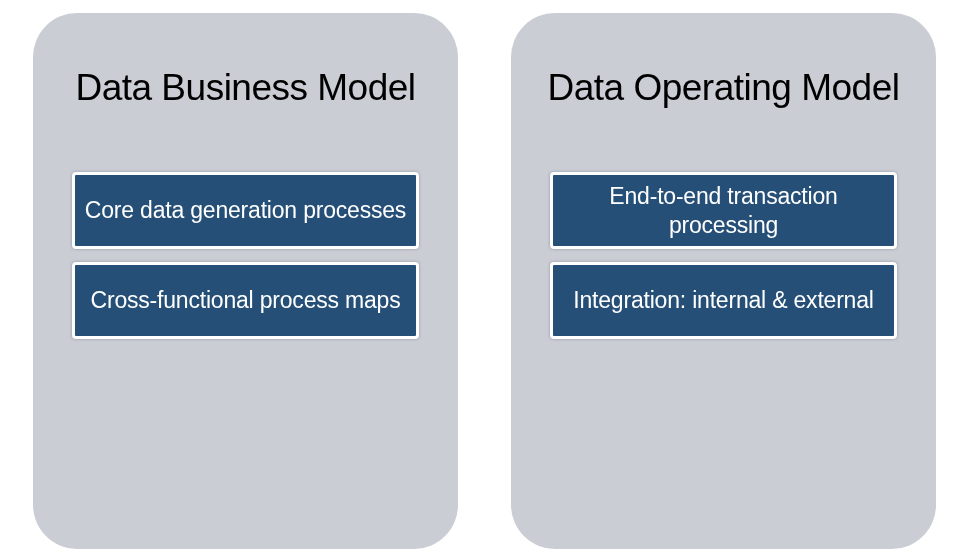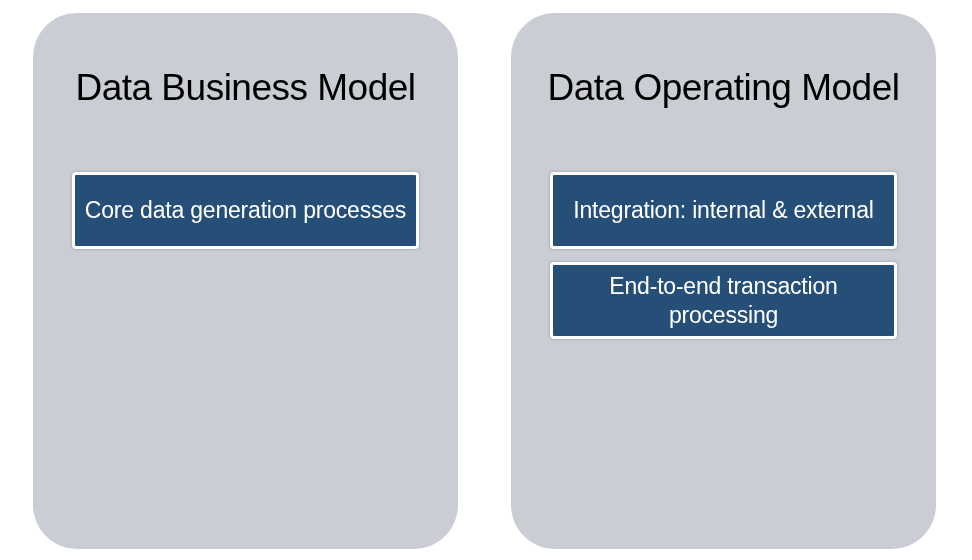--- a/index.html
+++ b/index.html
@@ -75,29 +75,32 @@
 <body>
 
 <div class="canvas">
 
   <section class="panel panel-left">
     <h1 class="panel-title">Data Business Model</h1>
     <div class="box-stack">
       <div class="box">
         <span class="box-label">Core data generation processes</span>
       </div>
+      <div class="box">
+        <span class="box-label">Cross-functional process maps</span>
+      </div>
     </div>
   </section>
 
   <section class="panel panel-right">
     <h1 class="panel-title">Data Operating Model</h1>
     <div class="box-stack">
       <div class="box">
-        <span class="box-label">Integration: internal &amp; external</span>
+        <span class="box-label">End-to-end transaction
+processing</span>
       </div>
       <div class="box">
-        <span class="box-label">End-to-end transaction
-processing</span>
+        <span class="box-label">Integration: internal &amp; external</span>
       </div>
     </div>
   </section>
 
 </div>
 
 </body></html>

